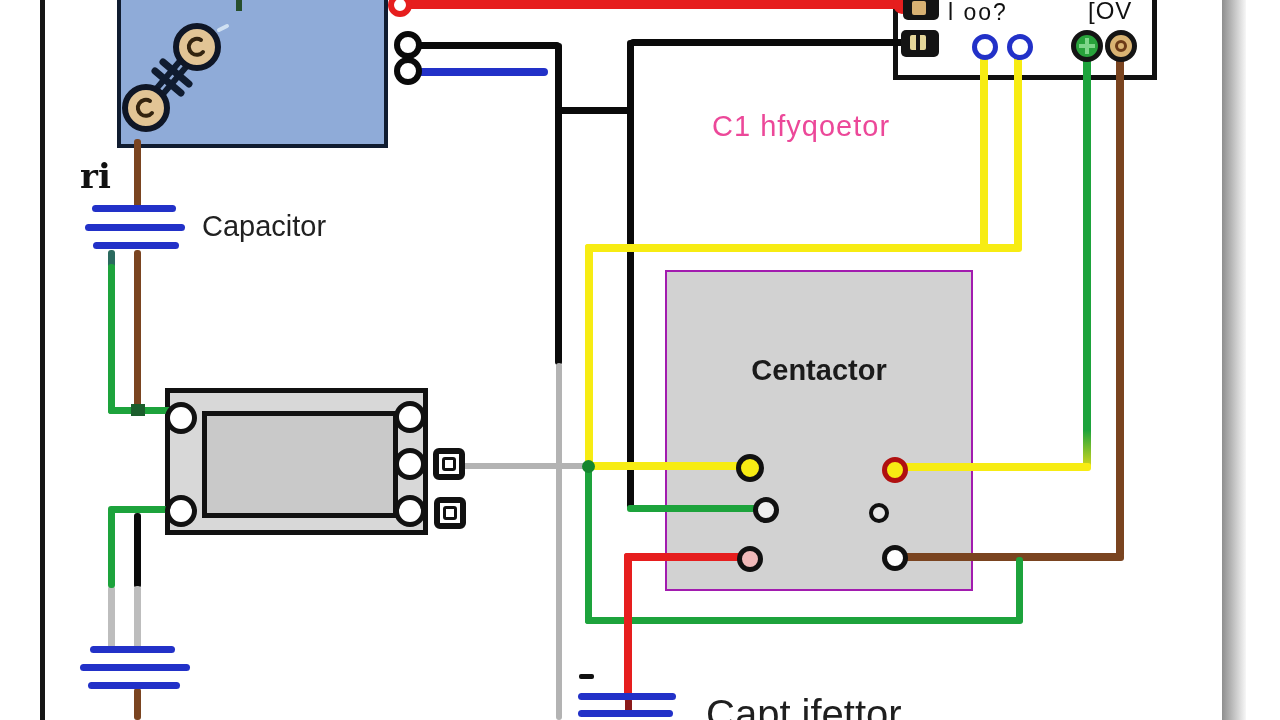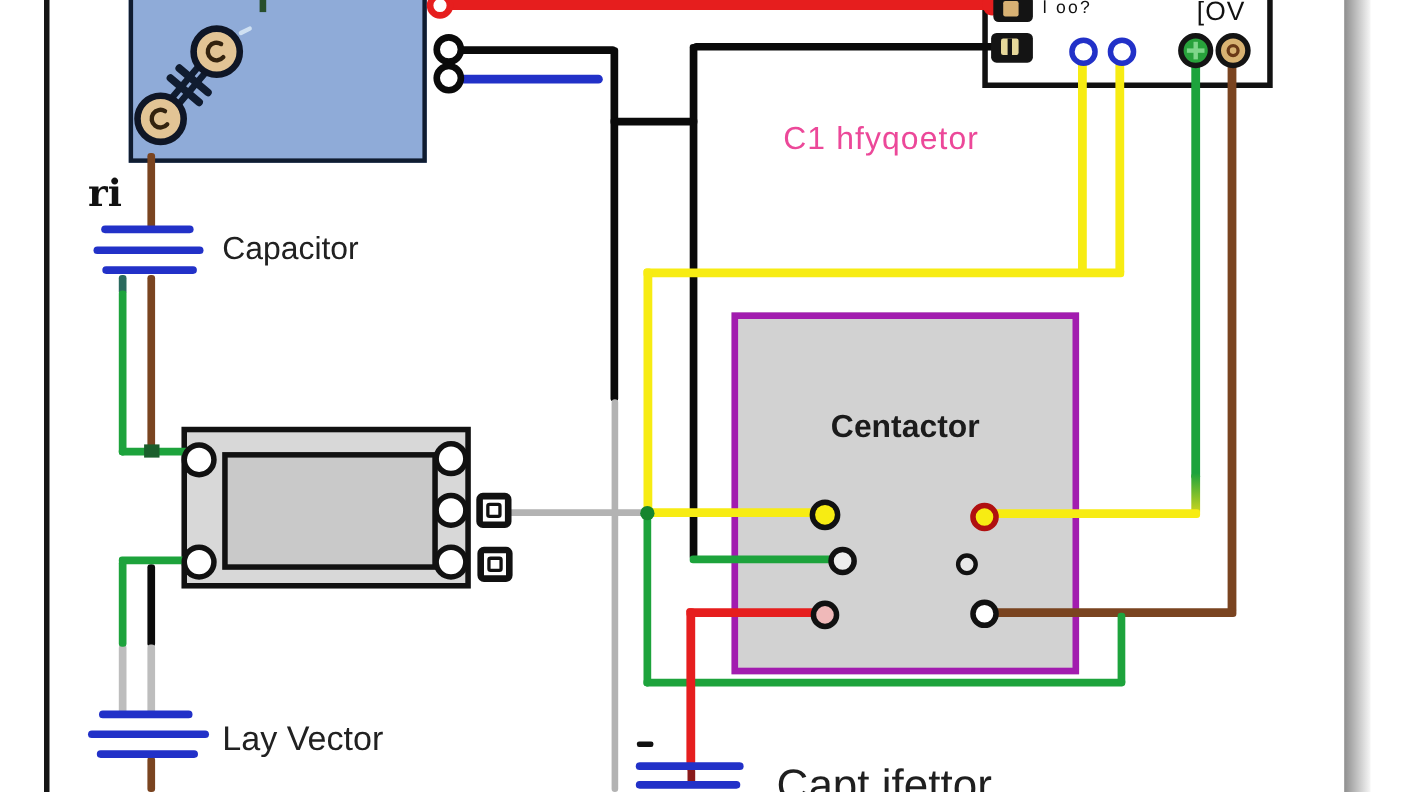--- a/index.html
+++ b/index.html
@@ -8,21 +8,21 @@
   .abs{position:absolute;}
   .wire{position:absolute;border-radius:3px;}
   .lbl{position:absolute;color:#212121;white-space:nowrap;}
   .ring{position:absolute;border-radius:50%;background:#fff;}
   .plate{position:absolute;height:7px;background:#2231c8;border-radius:4px;}
   
   #blue-box{left:117px;top:-4px;width:263px;height:144px;background:#8fabd8;border:4px solid #101c30;}
   #tr-box{left:893px;top:-10px;width:254px;height:80px;background:#ffffff;border:5px solid #111;}
   #relay-box{left:165px;top:388px;width:253px;height:137px;background:#d8d8d8;border:5px solid #111;}
   #relay-inner{left:32px;top:18px;width:186px;height:97px;background:#c9c9c9;border:5px solid #111;position:absolute;}
-  #contactor-box{left:665px;top:284px;width:304px;height:317px;background:#d2d2d2;border:6px solid #a21caf;}
+  #contactor-box{left:665px;top:270px;width:304px;height:317px;background:#d2d2d2;border:2px solid #a21caf;}
   #contactor-label{position:absolute;left:0;right:0;top:82px;text-align:center;font-weight:bold;
                    font-size:29px;color:#1b1b1b;}
 </style>
 </head>
 <body>
 
 <div id="stage">
 
   <div class="abs" style="left:40px;top:0;width:5px;height:720px;background:#151515;"></div>
   <div class="abs" style="left:1222px;top:0;width:24px;height:720px;background:linear-gradient(to right,#8e8e8e,#f7f7f7);"></div>
@@ -149,18 +149,17 @@
     <div style="position:absolute;left:9px;top:3px;width:4px;height:16px;background:#7fd68a;"></div>
     <div style="position:absolute;left:3px;top:9px;width:16px;height:4px;background:#7fd68a;"></div>
   </div>
   <div class="ring" style="left:1105px;top:30px;width:22px;height:22px;border:5px solid #141414;background:#d9b372;">
     <div style="position:absolute;left:5px;top:5px;width:6px;height:6px;border:3px solid #6b3a17;border-radius:50%;"></div>
   </div>
 
   <div class="lbl" style="left:202px;top:210px;font-size:29px;">Capacitor</div>
   <div class="lbl" style="left:80px;top:156px;font-size:34px;font-weight:bold;font-family:'DejaVu Serif',serif;color:#111;">ri</div>
   <div class="lbl" style="left:712px;top:110px;font-size:29px;letter-spacing:1px;color:#ec4899;">C1 hfyqoetor</div>
-  <div class="lbl" style="left:202px;top:654px;font-size:31px;">Lay Vector</div>
   <div class="lbl" style="left:706px;top:692px;font-size:40px;color:#1f1f1f;">Capt ifettor</div>
-  <div class="lbl" style="left:948px;top:-1px;font-size:16px;letter-spacing:2px;color:#111;">l oo?</div>
+  <div class="lbl" style="left:948px;top:-1px;font-size:23px;letter-spacing:2px;color:#111;">l oo?</div>
   <div class="lbl" style="left:1088px;top:-3px;font-size:24px;letter-spacing:1px;color:#111;">[OV</div>
 
 </div>
 
 </body></html>

